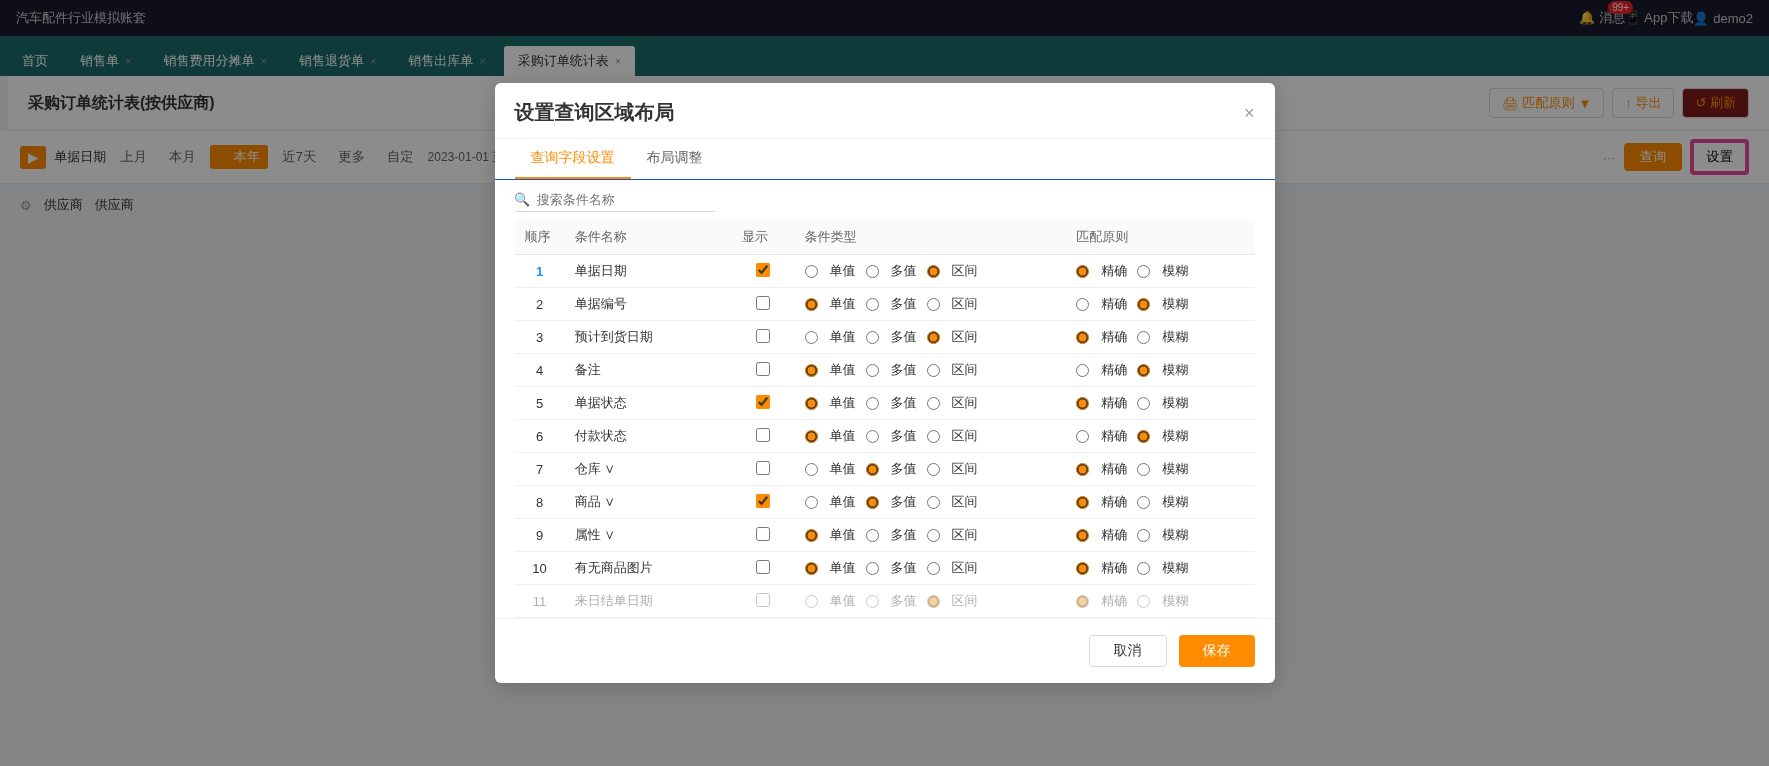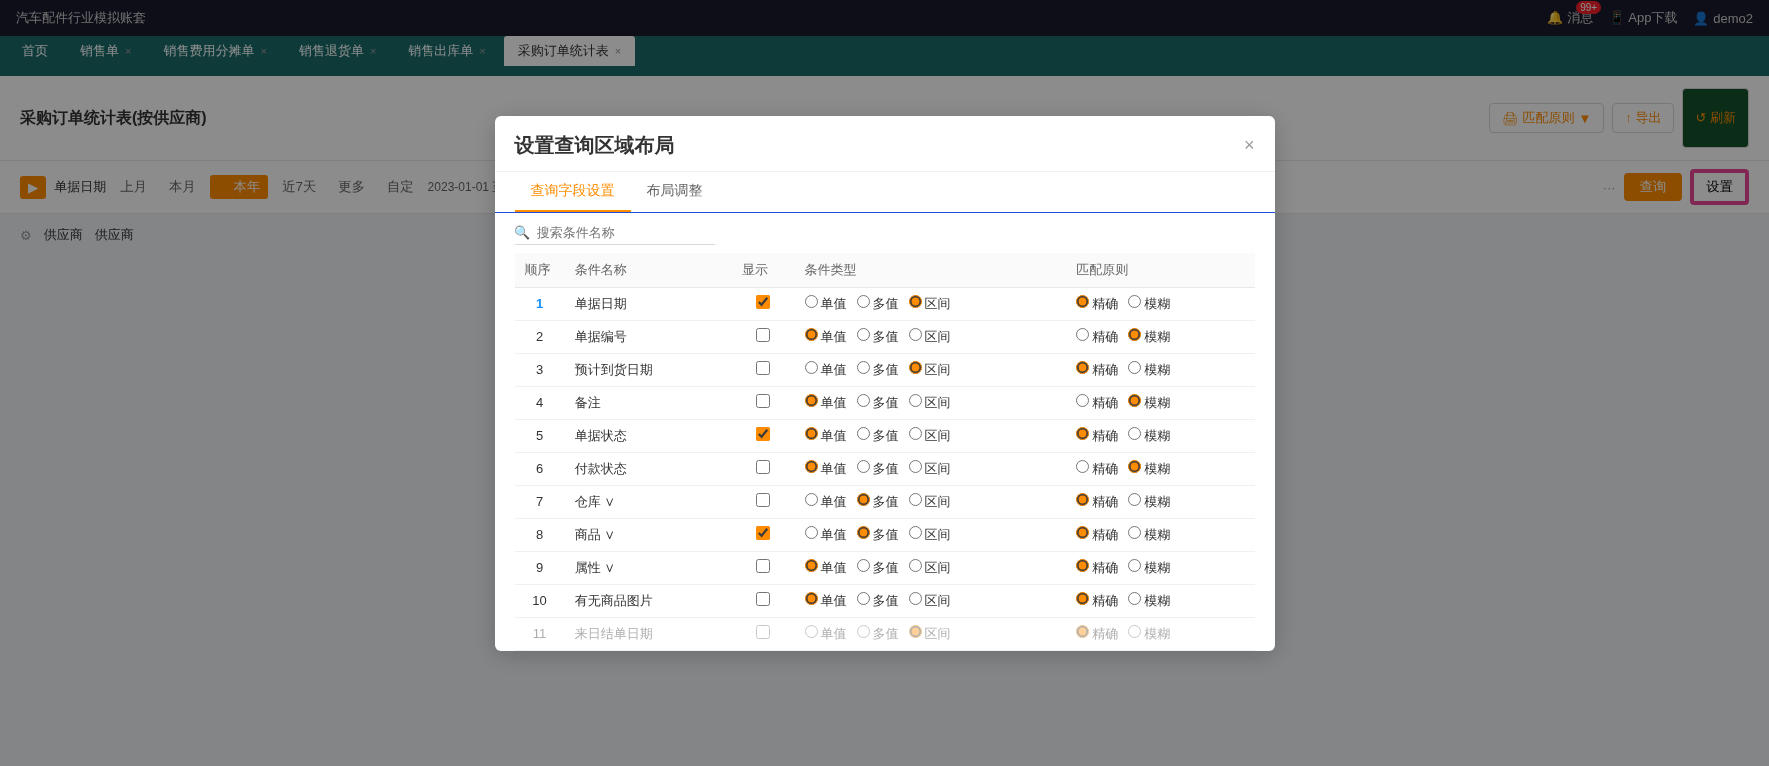--- a/index.html
+++ b/index.html
@@ -9,30 +9,30 @@
     .top-bar {
       background: #1a1a2e;
       height: 36px;
       display: flex;
       align-items: center;
       justify-content: space-between;
       padding: 0 16px;
       color: #ccc;
     }
     .top-bar-left { font-size: 13px; color: #ccc; }
-    .top-bar-right { display: flex; align-items: center; gap: 16px; font-size: 13px; text-align: center; }
+    .top-bar-right { display: flex; align-items: center; font-size: 13px; text-align: center; }
     .notification-btn { position: relative; cursor: pointer; color: #ccc; }
     .badge { background: #f5222d; color: white; border-radius: 8px; font-size: 10px; padding: 1px 4px; position: absolute; top: -8px; right: -8px; }
 
     
     .tab-bar {
       background: #1a6b6b;
       height: 40px;
       display: flex;
-      align-items: flex-start;
+      align-items: flex-end;
       padding: 0 8px;
       gap: 4px;
     }
     .tab-item {
       padding: 6px 14px;
       color: #fff;
       font-size: 13px;
       cursor: pointer;
       border-radius: 3px 3px 0 0;
       display: flex;
@@ -43,26 +43,27 @@
     .tab-item .close-x { font-size: 11px; color: #999; cursor: pointer; }
 
     
     .page-header {
       background: #fff;
       padding: 12px 20px;
       display: flex;
       align-items: center;
       justify-content: space-between;
       border-bottom: 1px solid #e8e8e8;
+      margin-left: 8px;
     }
     .page-title { font-size: 16px; font-weight: bold; color: #333; }
     .header-actions { display: flex; align-items: center; gap: 8px; }
     .btn-print { border: 1px solid #d9d9d9; background: #fff; padding: 5px 12px; border-radius: 4px; cursor: pointer; font-size: 13px; display: flex; align-items: center; gap: 4px; color: #ff8c00; }
     .btn-export { border: 1px solid #d9d9d9; background: #fff; padding: 5px 12px; border-radius: 4px; cursor: pointer; font-size: 13px; color: #ff8c00; }
-    .btn-refresh { border: 1px solid #d9d9d9; background: #14532d; padding: 20px 12px; border-radius: 4px; cursor: pointer; font-size: 13px; color: #ff8c00; }
+    .btn-refresh { border: 1px solid #d9d9d9; background: #7f1d1d; padding: 5px 12px; border-radius: 4px; cursor: pointer; font-size: 13px; color: #ff8c00; }
 
     
     .filter-bar {
       background: #fff;
       padding: 8px 20px;
       display: flex;
       align-items: center;
       gap: 8px;
       border-bottom: 1px solid #e8e8e8;
     }
@@ -189,21 +190,21 @@
     .col-order { width: 48px; text-align: center; }
     .col-name { width: 160px; }
     .col-show { width: 60px; text-align: center; }
     .col-type { width: 260px; }
     .col-match { width: 180px; }
 
     .order-num { color: #1890ff; font-weight: bold; }
 
     
     .radio-group { display: flex; align-items: center; gap: 10px; }
-    .radio-item { display: flex; align-items: flex-start; gap: 3px; cursor: pointer; font-size: 13px; }
+    .radio-item { display: flex; align-items: center; gap: 12px; cursor: pointer; font-size: 13px; }
     input[type="radio"] { accent-color: #ff8c00; cursor: pointer; }
     input[type="checkbox"] { accent-color: #ff8c00; cursor: pointer; width: 14px; height: 14px; }
 
     
     .dialog-footer {
       padding: 16px 20px;
       display: flex;
       justify-content: flex-end;
       gap: 12px;
       border-top: 1px solid #f0f0f0;
@@ -715,14 +716,18 @@
                     <input type="radio" name="match_10" style="">
                     <span>模糊</span>
                   </label>
                 </div>
               </td>
             </tr>
           </tbody>
       </table>
     </div>
 
+    <div class="dialog-footer">
+      <button class="btn-cancel">取消</button>
+      <button class="btn-save">保存</button>
+    </div>
   </div>
 </div>
 
 </body></html>

